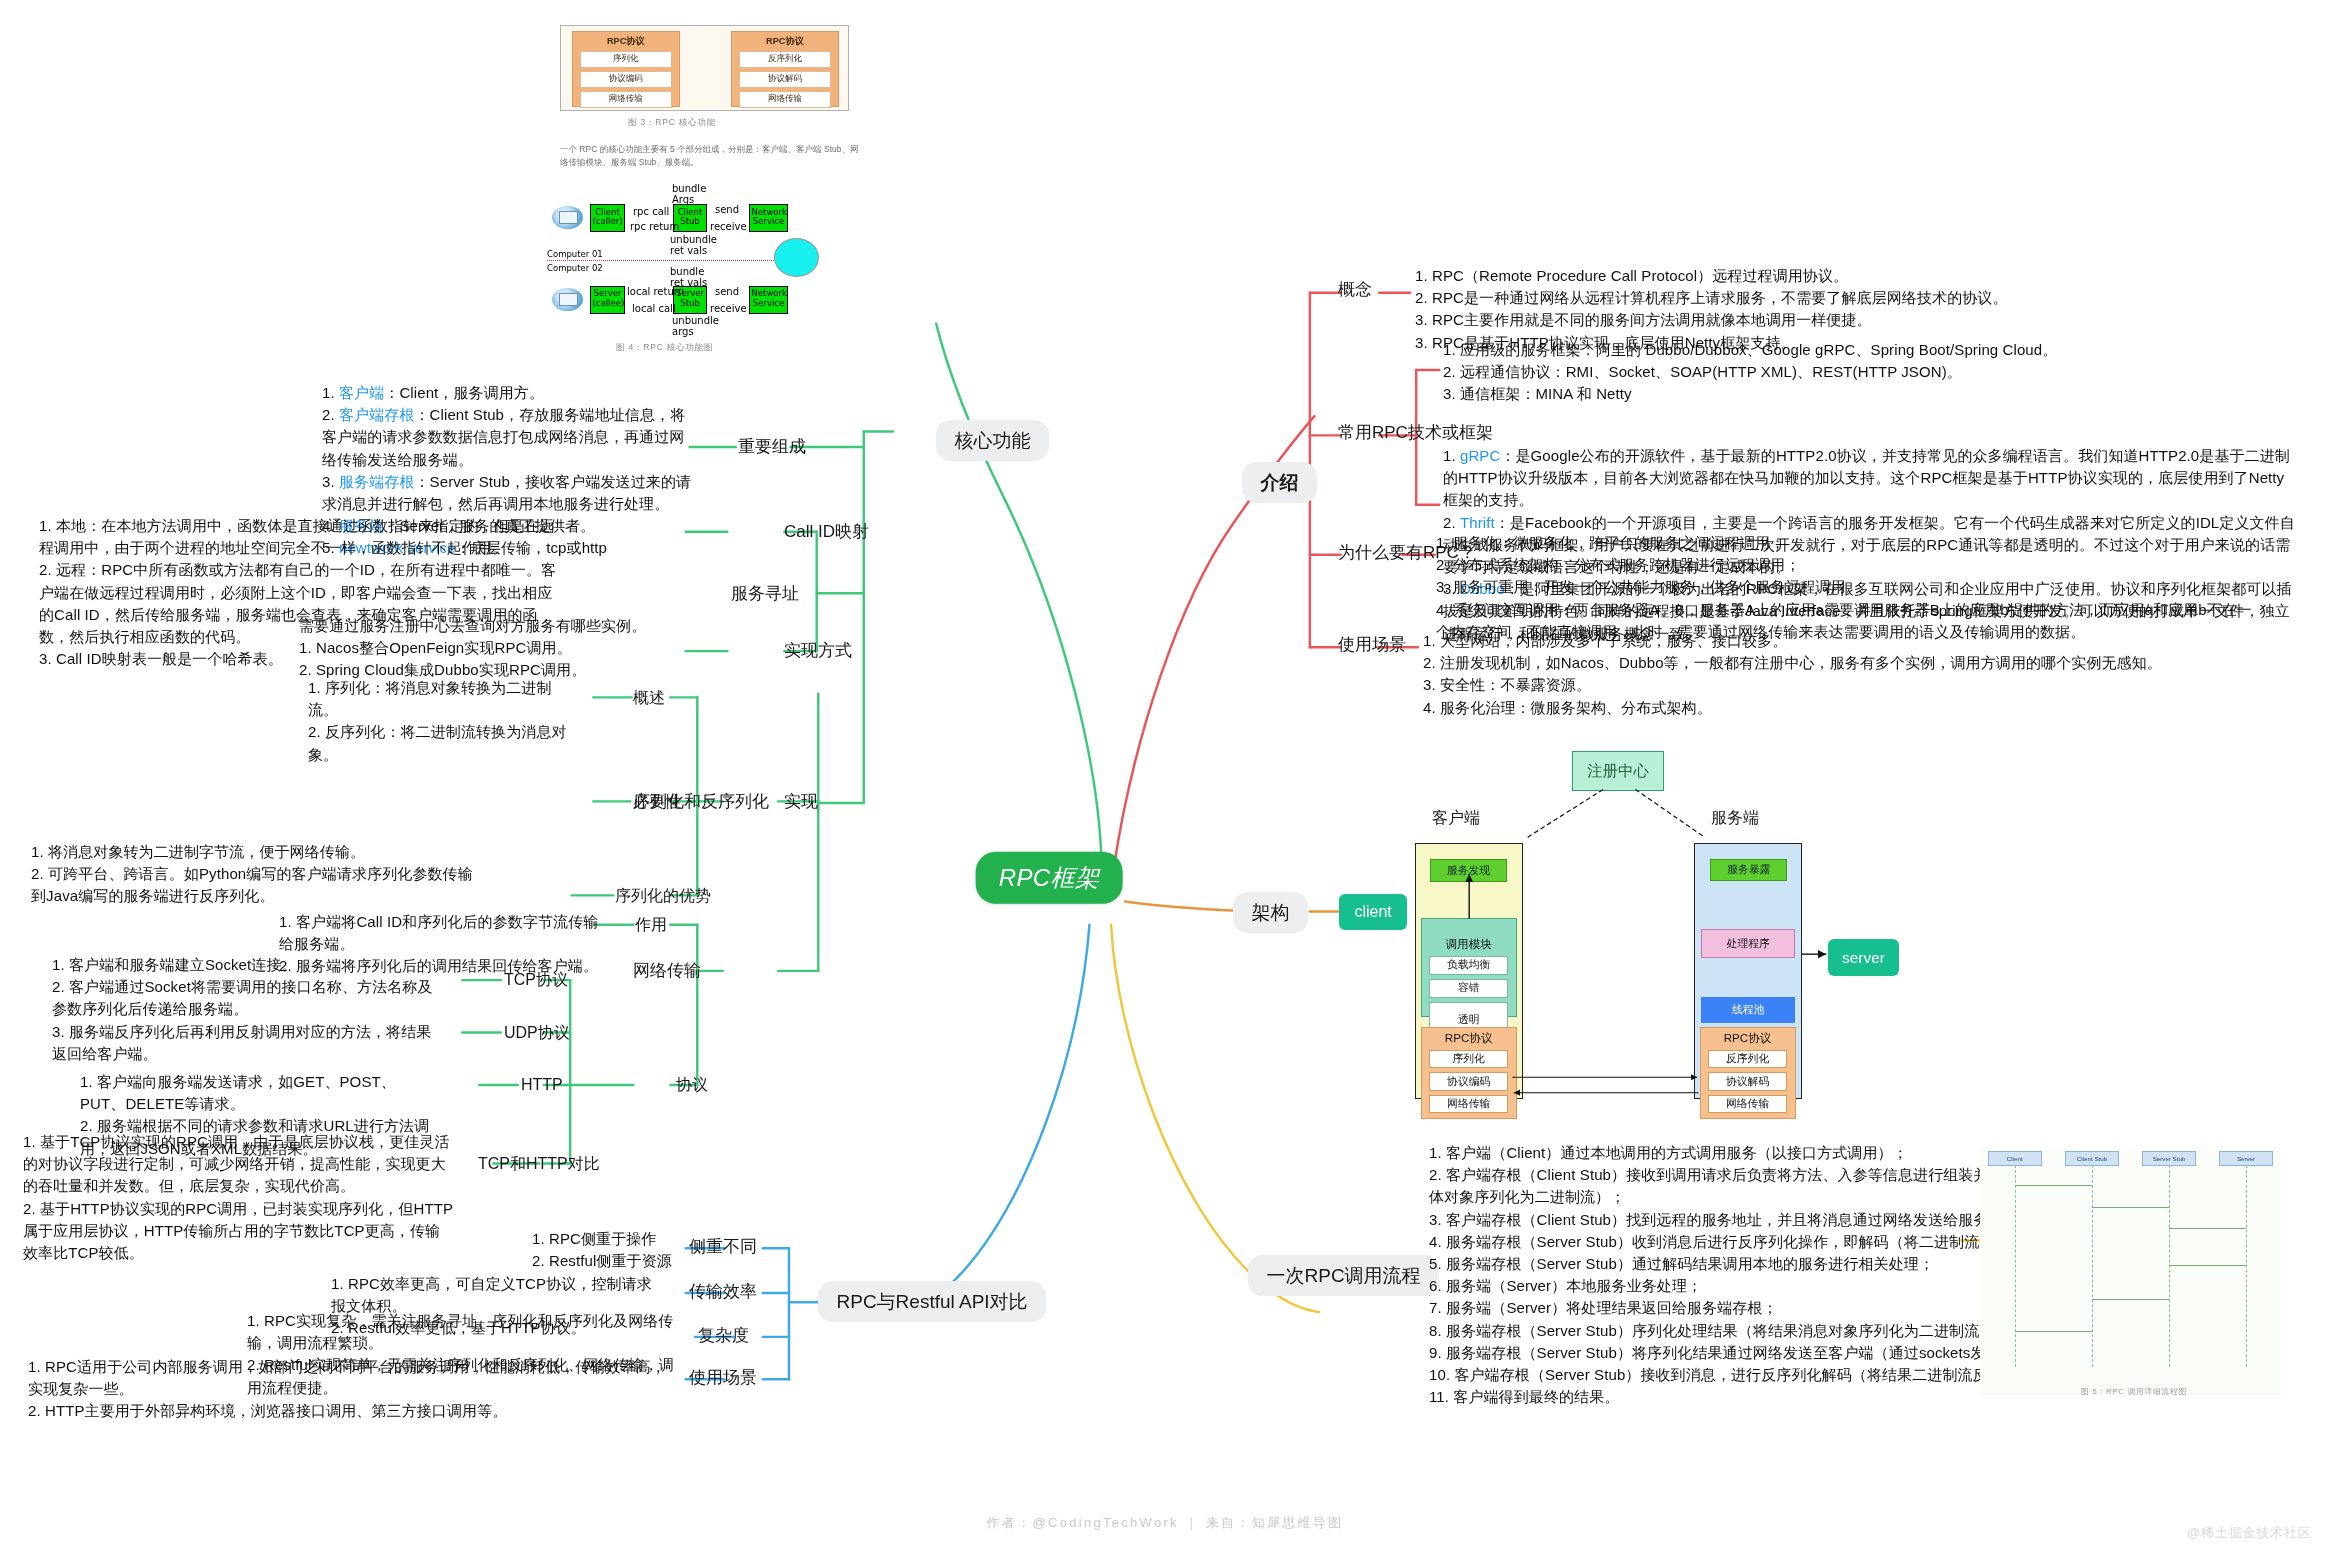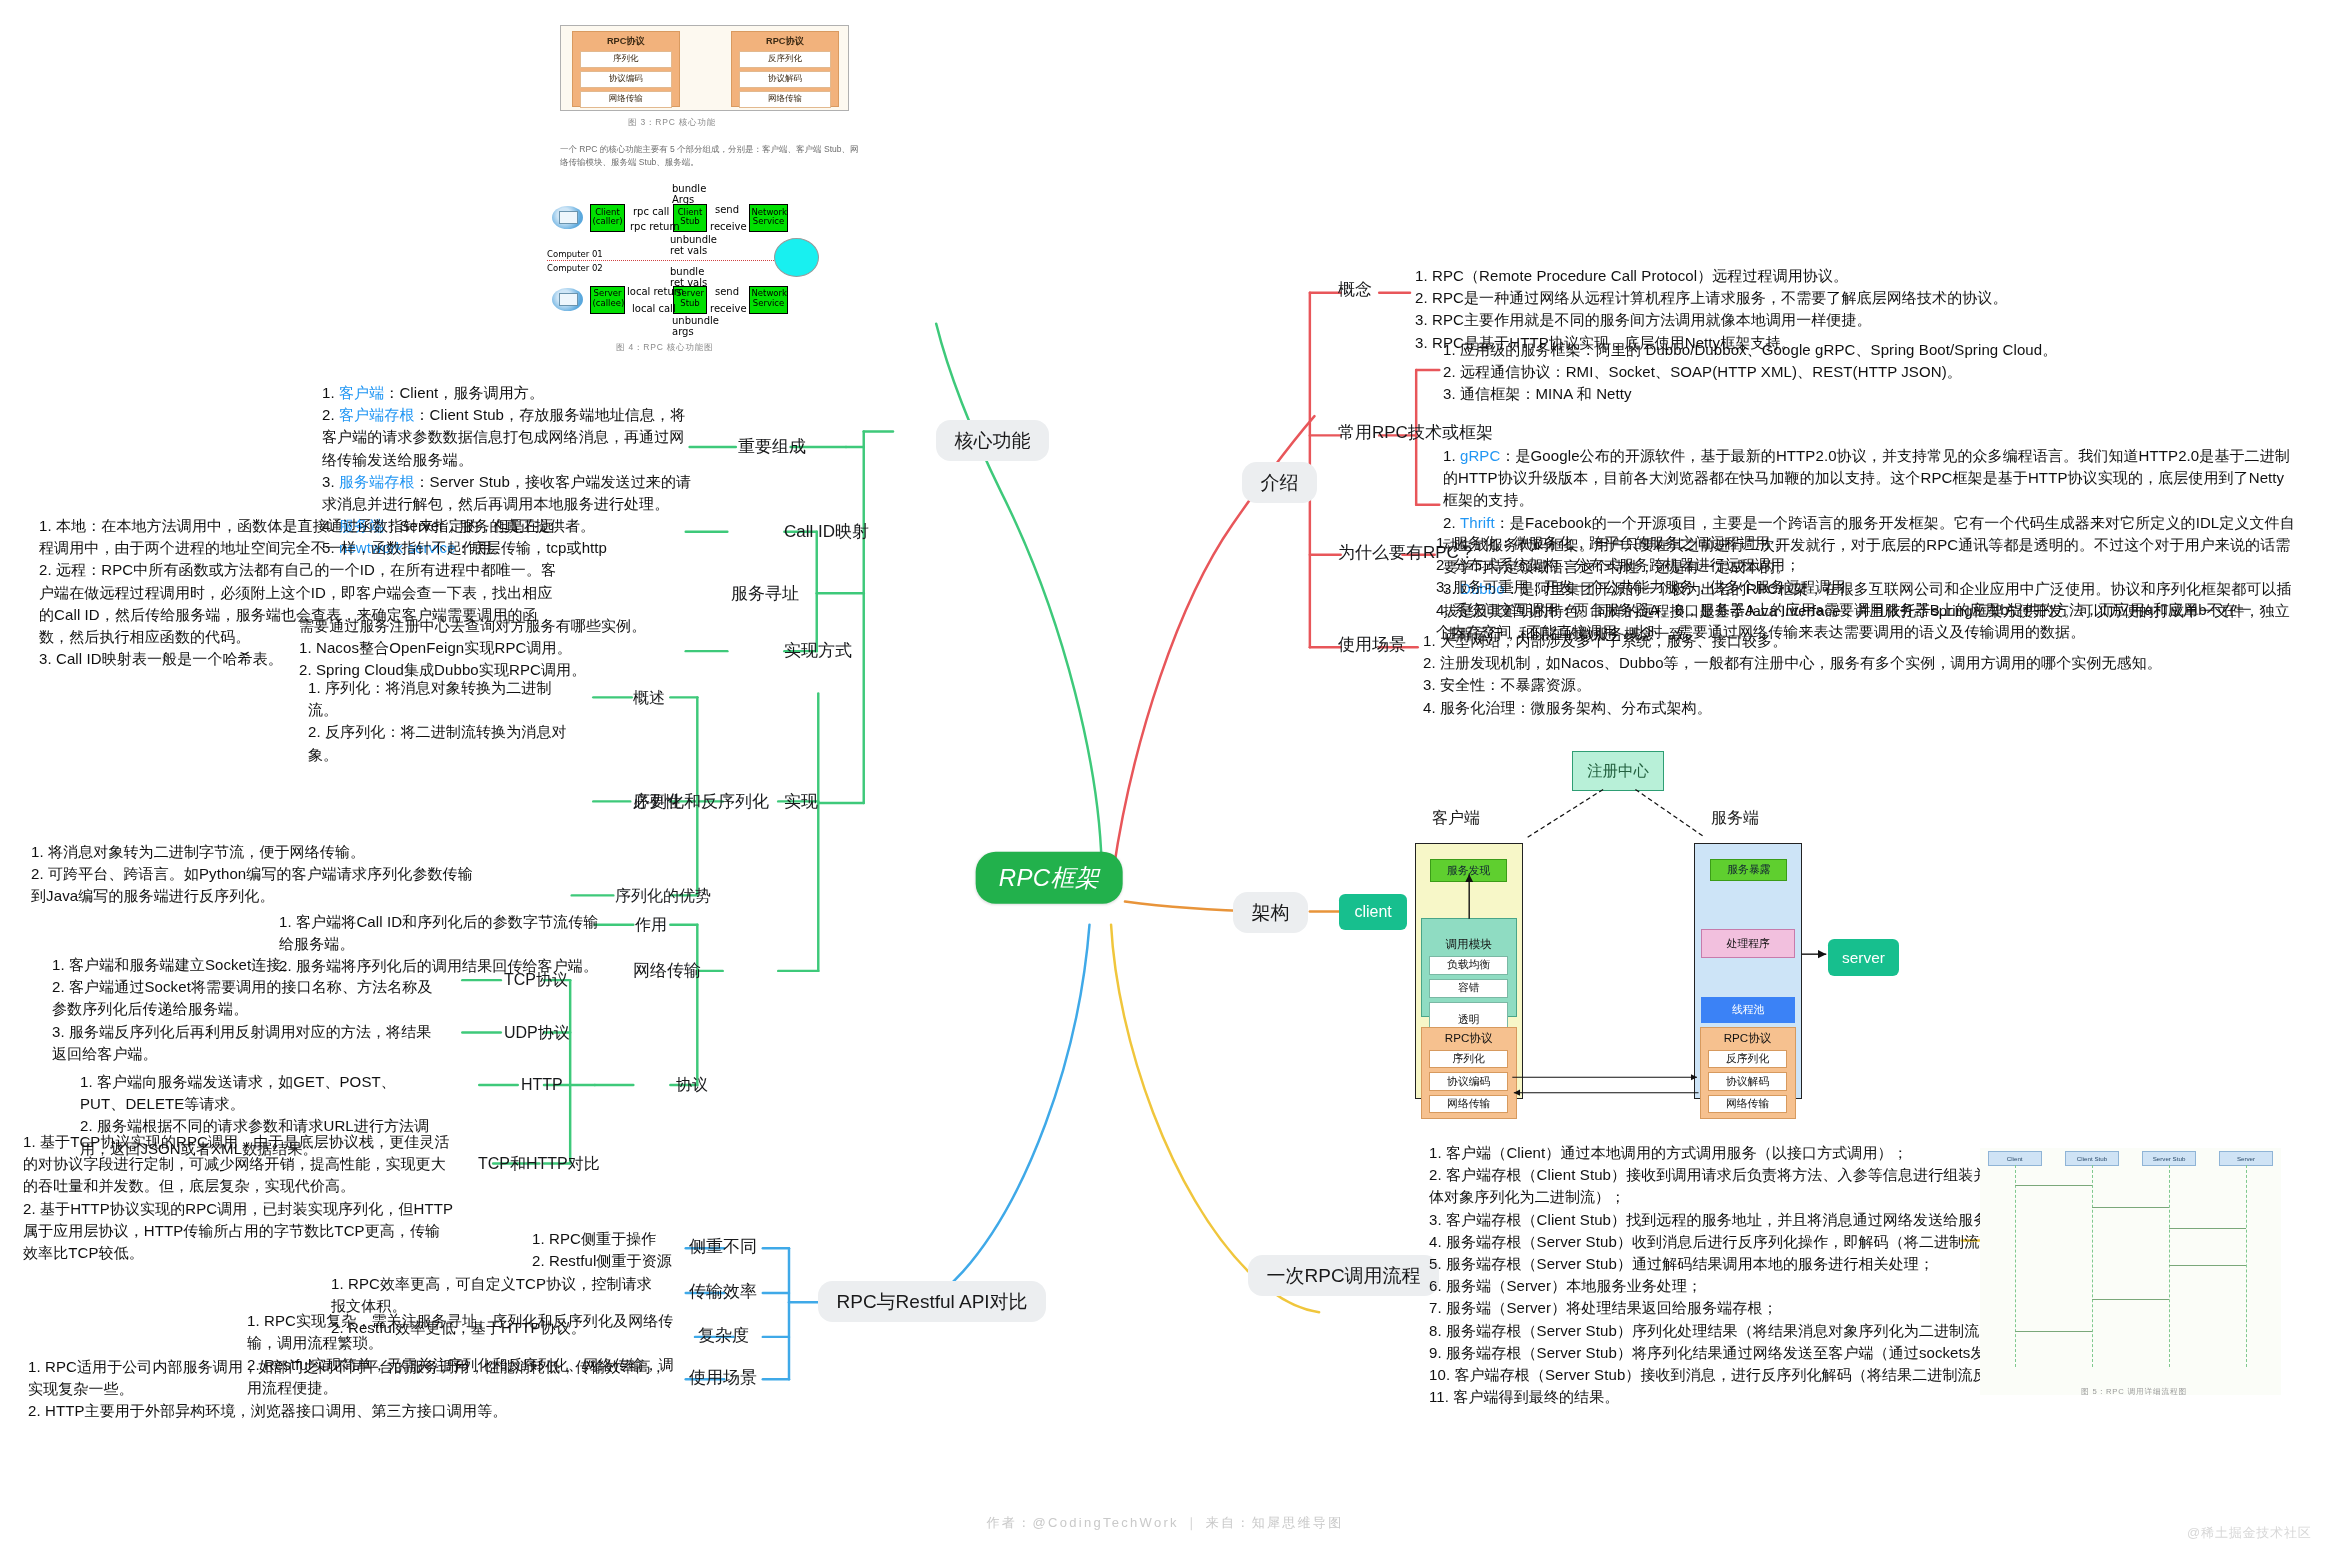--- a/index.html
+++ b/index.html
@@ -257,21 +257,21 @@
     <div class="f4lbl" style="left:85px; top:114px;" data-name="fig4-local-call">local call</div>
     <div class="f4lbl" style="left:168px; top:97px;" data-name="fig4-send-bottom">send</div>
     <div class="f4lbl" style="left:163px; top:114px;" data-name="fig4-receive-bottom">receive</div>
     <div class="f4lbl" style="left:125px; top:126px;" data-name="fig4-unbundle-args">unbundle<br>args</div>
   </div>
   <div class="fig4cap" data-name="figure4-caption">图 4：RPC 核心功能图</div>
 
   <div class="node root" style="left:1049px; top:878px; transform:translate(-50%,-50%);font-style:italic;" data-name="root-node">RPC框架</div>
 
   <div class="node lvl1" style="left:936px; top:420px;" data-name="branch-core">核心功能</div>
-  <div class="node lvl1" style="left:1242px; top:462px;" data-name="branch-intro">介绍</div>
+  <div class="node lvl1" style="left:1242px; top:462px;font-weight:bold;" data-name="branch-intro">介绍</div>
   <div class="node lvl1" style="left:1233px; top:892px;" data-name="branch-arch">架构</div>
   <div class="node lvl1" style="left:1248px; top:1255px;" data-name="branch-flow">一次RPC调用流程</div>
   <div class="node lvl1" style="left:818px; top:1281px;" data-name="branch-restful">RPC与Restful API对比</div>
 
   <div class="node lvl2" style="left:738px; top:436px;" data-name="node-important-components">重要组成</div>
   <div class="node lvl2" style="left:731px; top:583px;" data-name="node-service-addressing">服务寻址</div>
   <div class="node lvl2" style="left:784px; top:521px;" data-name="node-callid-mapping">Call ID映射</div>
   <div class="node lvl2" style="left:784px; top:640px;" data-name="node-implementation-method">实现方式</div>
   <div class="node lvl2" style="left:784px; top:791px;" data-name="node-implementation">实现</div>
   <div class="node lvl2" style="left:633px; top:791px;" data-name="node-serialization-deserialization">序列化和反序列化</div>

